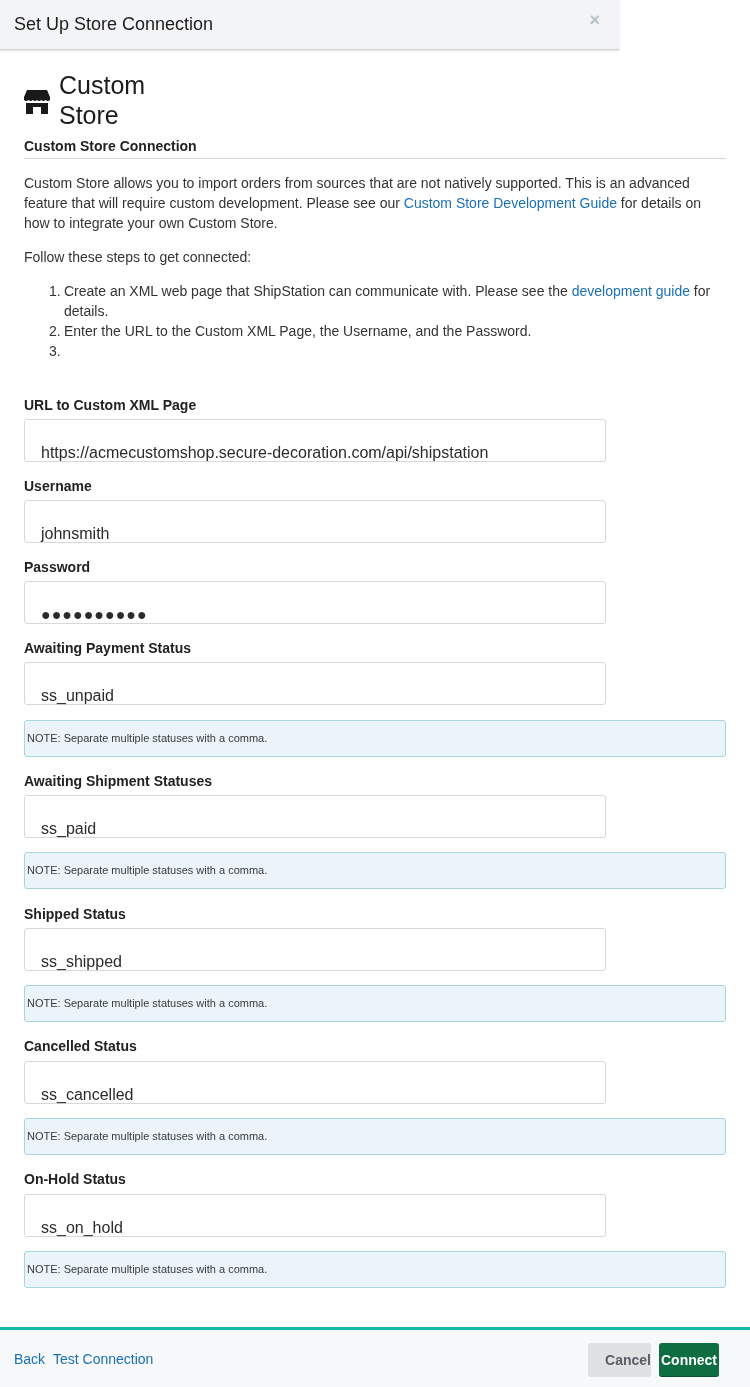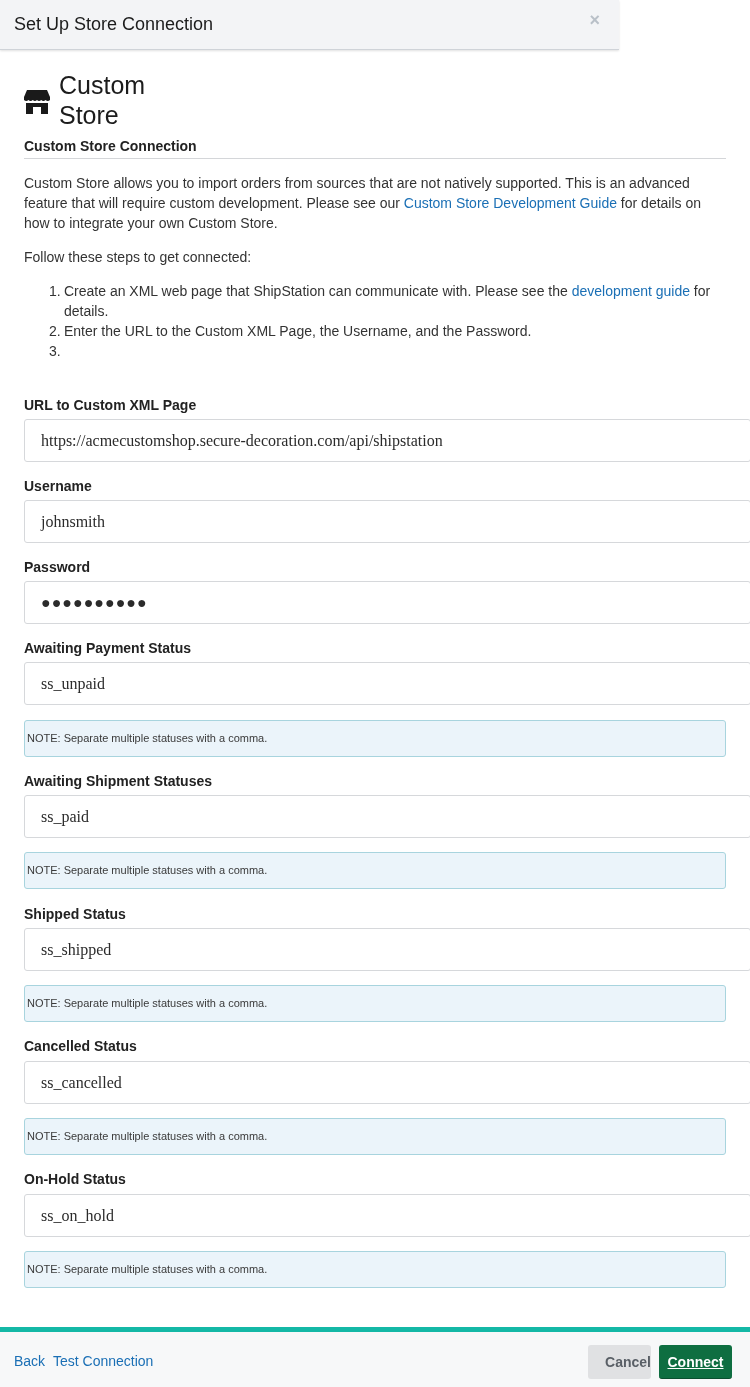--- a/index.html
+++ b/index.html
@@ -37,43 +37,43 @@
     .link { color: #1a6fb5; cursor: pointer; }
 
     .follow { position: absolute; left: 0; top: 197px; font-size: 14px; line-height: 20px; color: #333; }
 
     .steps { position: absolute; left: 0; top: 231px; width: 702px; font-size: 14px; line-height: 20px; color: #333; }
     .step { position: relative; padding-left: 40px; }
     .step-num { position: absolute; left: 25px; top: 0; }
 
     .field-label { position: absolute; left: 0; font-size: 14px; font-weight: bold; color: #222; }
     .field-input {
-      position: absolute; left: 0; width: 727px; height: 43px;
+      position: absolute; left: 0; width: 582px; height: 43px;
       border: 1px solid #d6d8db; border-radius: 3px; background: #fff;
-      font-size: 16px; color: #2b2b2b; padding: 0 16px; line-height: 41px;
-      font-family: Liberation Serif, serif;
+      font-size: 16px; color: #2b2b2b; padding: 12px 16px; line-height: 41px;
+      font-family: Liberation Sans, sans-serif;
     }
     .field-input.password { font-size: 16px; letter-spacing: 1px; }
     .note {
       position: absolute; left: 0; width: 702px; height: 37px;
       background: #ebf4fa; border: 1px solid #a8d4de; border-radius: 3px;
       font-size: 11px; color: #3a3a3a; padding-left: 2px; line-height: 35px;
     }
 
     .modal-footer {
       position: absolute; left: 0; top: 1327px; width: 750px; height: 60px;
-      background: #f7f8f9; border-top: 5px solid #14b8a6;
+      background: #f7f8f9; border-top: 3px solid #14b8a6;
     }
     .footer-link { position: absolute; top: 21px; font-size: 14px; color: #1a6fb5; cursor: pointer; }
     .btn {
       position: absolute; top: 13px; height: 34px; border-radius: 3px;
       font-size: 14px; font-weight: bold; line-height: 34px; text-align: center; cursor: pointer;
     }
     .btn-cancel { left: 588px; width: 63px; background: #e0e1e3; color: #595f66; padding-left: 17px; }
-    .btn-connect { left: 659px; width: 73px; background: #0e6e41; color: #ffffff; border-bottom: 1px solid #0a4f2f; text-decoration: underline; }
+    .btn-connect { left: 659px; width: 60px; background: #0e6e41; color: #ffffff; border-bottom: 1px solid #0a4f2f; }
   </style>
 </head>
 <body>
 
 <div class="modal-header">
   <div class="modal-title">Set Up Store Connection</div>
   <div class="close-btn">×</div>
 </div>
 
 <div class="body">

